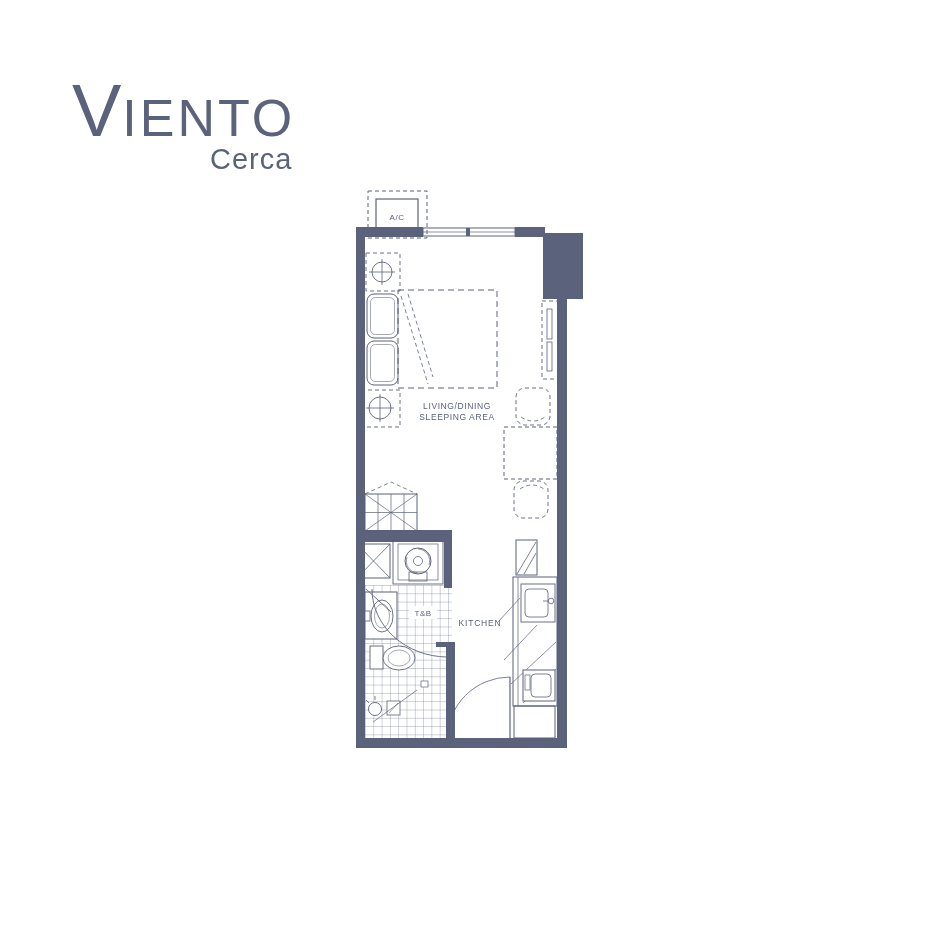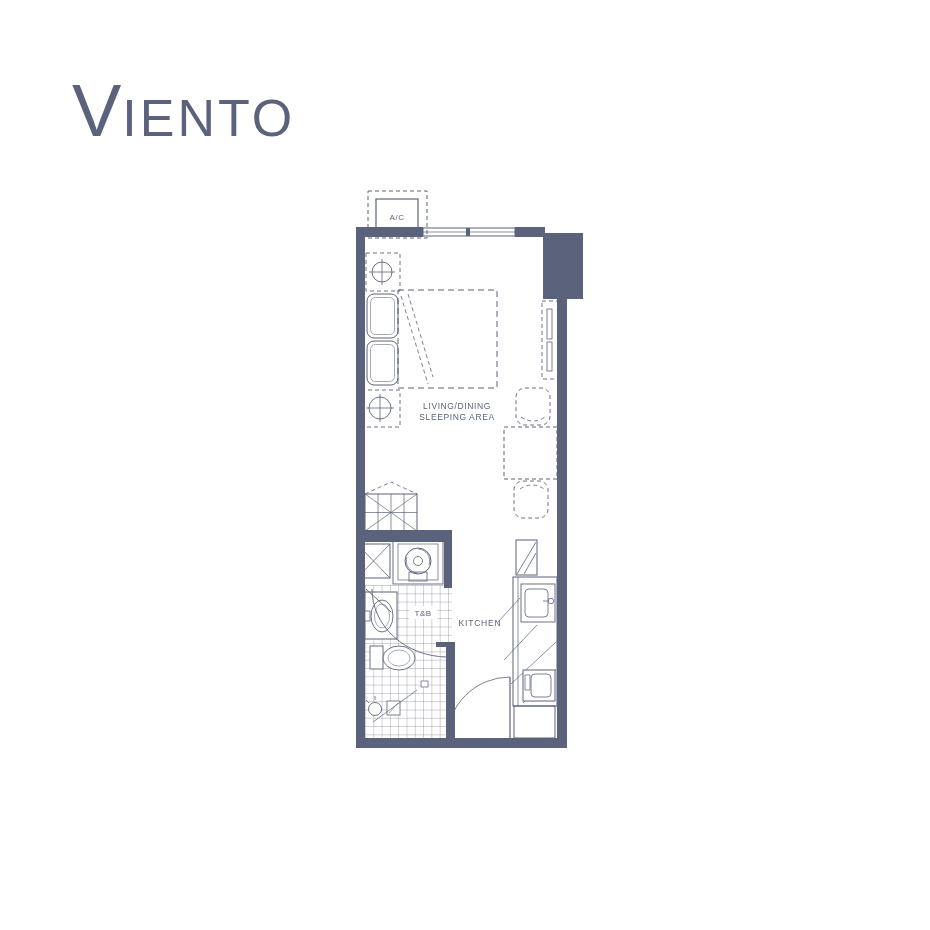--- a/index.html
+++ b/index.html
@@ -25,20 +25,21 @@
   .beddash{ stroke:currentColor; fill:none; stroke-dasharray:6 4; }
   text.plabel { fill:currentColor; font-family:"Liberation Sans", sans-serif; }
 </style>
 </head>
 <body>
 
 <div id="canvas">
 
   <div class="logo">
     <div class="logo-main"><span class="v">V</span><span>IENTO</span></div>
+    <div class="logo-sub">Cerca</div>
   </div>
 
   <svg class="plan" width="930" height="930" viewBox="0 0 930 930">
 
     <defs>
       <pattern id="tiles" x="365" y="585" width="8.3" height="8.3" patternUnits="userSpaceOnUse">
         <path d="M8.3 0 H0 V8.3" fill="none" stroke="#5b627b" stroke-width="0.55"></path>
       </pattern>
     </defs>
 

